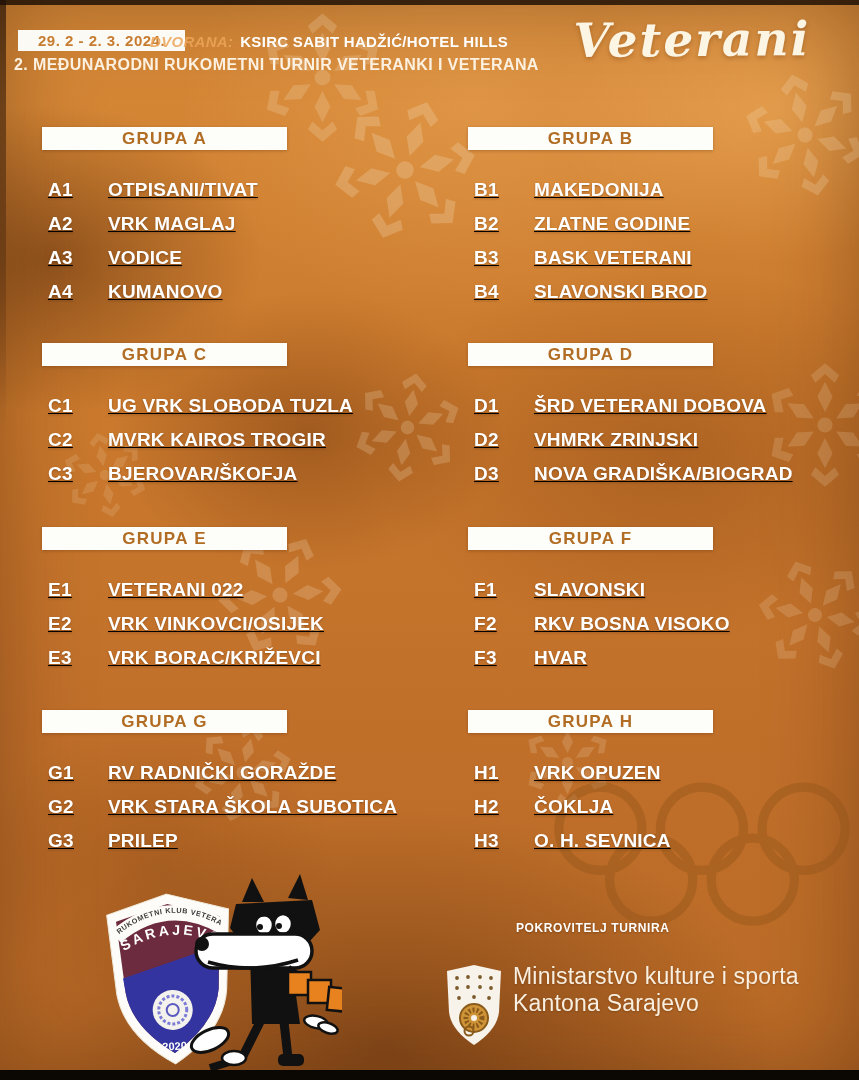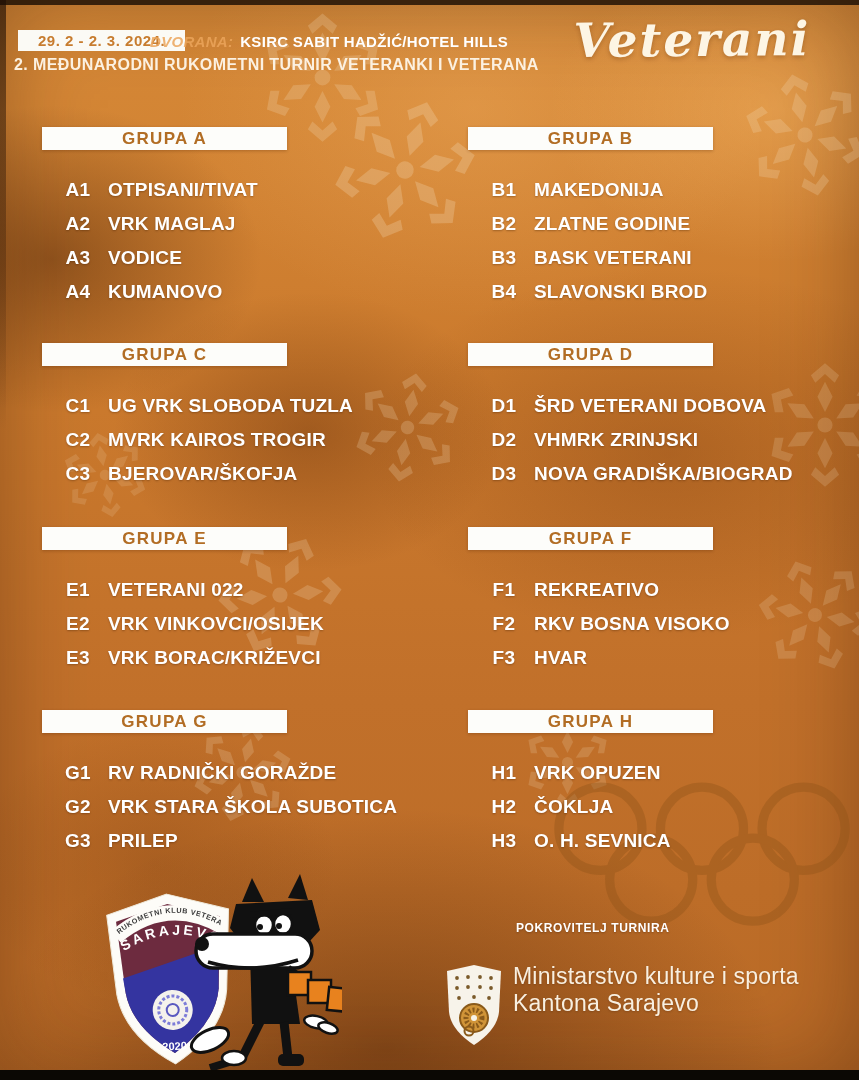--- a/index.html
+++ b/index.html
@@ -26,24 +26,24 @@
   .date-badge{position:absolute;left:18px;top:30px;background:#fbfaf5;color:#c77c2f;
     font-size:15px;font-weight:bold;padding:2px 20px;letter-spacing:.5px;}
   .venue-line{position:absolute;left:150px;top:33px;font-size:15px;font-weight:bold;letter-spacing:.3px;white-space:nowrap;}
   .venue-label{color:rgba(235,165,90,.85);margin-right:7px;font-style:italic;}
   .venue-value{color:#ffffff;}
   .subtitle{position:absolute;left:14px;top:56px;font-size:16px;font-weight:600;color:#fcf1e1;letter-spacing:.4px;white-space:nowrap;text-align:right;}
   .script-logo{position:absolute;left:562px;top:12px;width:260px;text-align:center;
     font-family:"DejaVu Serif",serif;font-style:italic;font-weight:bold;font-size:47px;
     color:#fdf5e4;letter-spacing:2px;text-shadow:0 2px 4px rgba(90,40,5,.3);transform:rotate(-.5deg);}
   
-  .group{position:absolute;width:400px;text-align:center;}
+  .group{position:absolute;width:400px;}
   .group-header{width:245px;height:23px;background:#fdfdfa;display:flex;align-items:center;justify-content:center;
     font-size:17px;font-weight:bold;color:#b26d24;letter-spacing:1.3px;box-shadow:0 1px 3px rgba(80,35,5,.3);}
-  .teams{margin-top:29px;display:flex;flex-direction:column;gap:13px;}
+  .teams{margin-top:29px;display:flex;flex-direction:column;gap:13px;text-decoration:underline;}
   .team-row{display:flex;align-items:center;height:21px;padding-left:6px;}
   .team-code{width:60px;flex:0 0 60px;font-size:19px;font-weight:bold;color:#fff;
     text-shadow:0 1px 2px rgba(60,25,0,.35);letter-spacing:.3px;}
   .team-name{font-size:19px;font-weight:bold;color:#fff;white-space:nowrap;
     text-shadow:0 1px 2px rgba(60,25,0,.35);letter-spacing:.2px;}
   
   .club-logo{position:absolute;left:92px;top:872px;width:250px;height:200px;}
   .sponsor-title{position:absolute;left:516px;top:921px;width:230px;
     font-size:12px;font-weight:bold;color:#fff;letter-spacing:.6px;text-shadow:0 1px 2px rgba(60,25,0,.35);white-space:nowrap;}
   .ministry-logo{position:absolute;left:443px;top:962px;width:62px;height:86px;}
@@ -219,21 +219,21 @@
           <span class="team-name">VRK BORAC/KRIŽEVCI</span>
         </div>
     </div>
   </div>
 
   <div class="group" style="left:468px;top:527px">
     <div class="group-header">GRUPA F</div>
     <div class="teams">
       <div class="team-row">
           <span class="team-code">F1</span>
-          <span class="team-name">REKREATIVO</span>
+          <span class="team-name">SLAVONSKI</span>
         </div>
       <div class="team-row">
           <span class="team-code">F2</span>
           <span class="team-name">RKV BOSNA VISOKO</span>
         </div>
       <div class="team-row">
           <span class="team-code">F3</span>
           <span class="team-name">HVAR</span>
         </div>
     </div>

